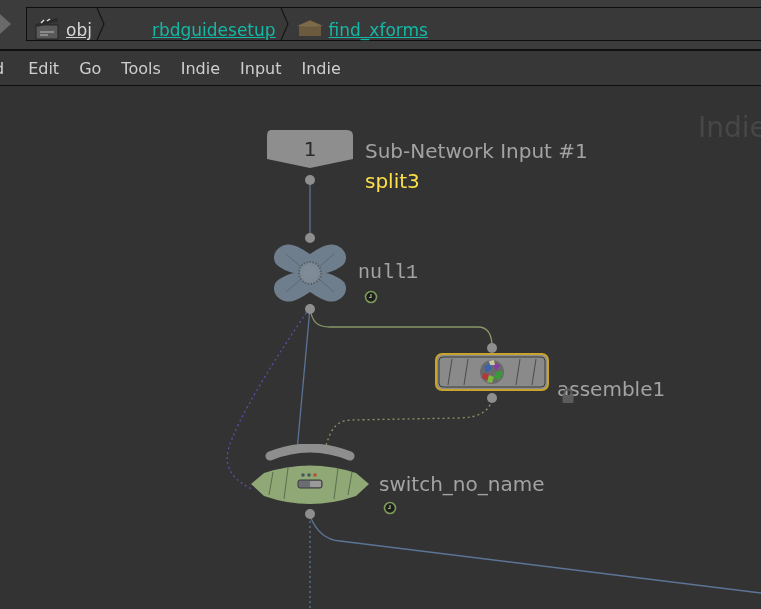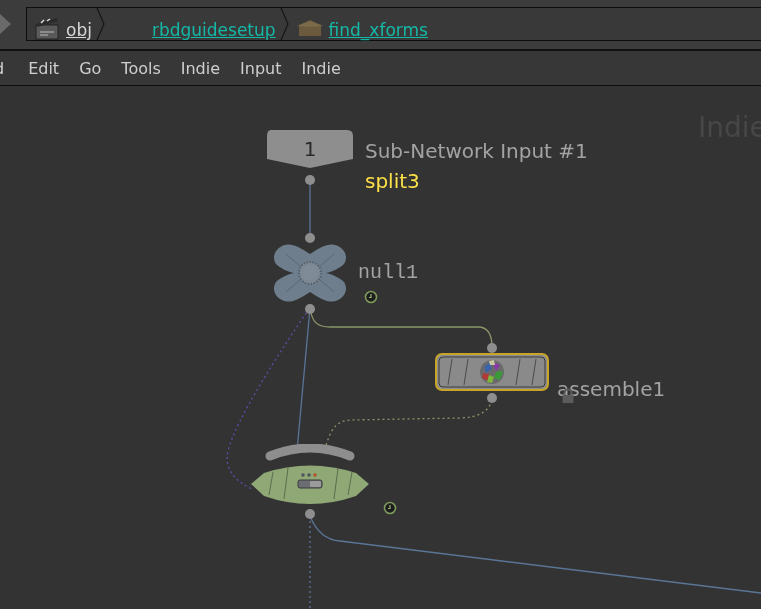--- a/index.html
+++ b/index.html
@@ -188,17 +188,18 @@
       <g>
         <circle cx="55" cy="31" r="1.8" fill="#4c5560"></circle>
         <circle cx="61" cy="31" r="1.8" fill="#4c5560"></circle>
         <circle cx="67" cy="31" r="1.8" fill="#b0542a"></circle>
         <rect x="50" y="36" width="24" height="8" rx="2" fill="#6a6e72" stroke="#3a3a3a" stroke-width="1"></rect>
         <rect x="62" y="37" width="11" height="6" rx="1" fill="#9a9a9a"></rect>
       </g>
       <circle cx="62" cy="70" r="5" fill="#8e8e8e"></circle>
     </svg>
   </div>
+  <span class="node-label" style="left:379px; top:381px;">switch_no_name</span>
   <svg class="badge" style="left:383px; top:410px;" width="14" height="14" viewBox="0 0 14 14">
     <circle cx="7" cy="7" r="5.5" fill="#1d1d1d" stroke="#7e9a5a" stroke-width="1.6"></circle>
     <polyline points="7,4 7,7.5 5,7.5" fill="none" stroke="#9ab27a" stroke-width="1.2"></polyline>
   </svg>
 </div>
 
 </body></html>

